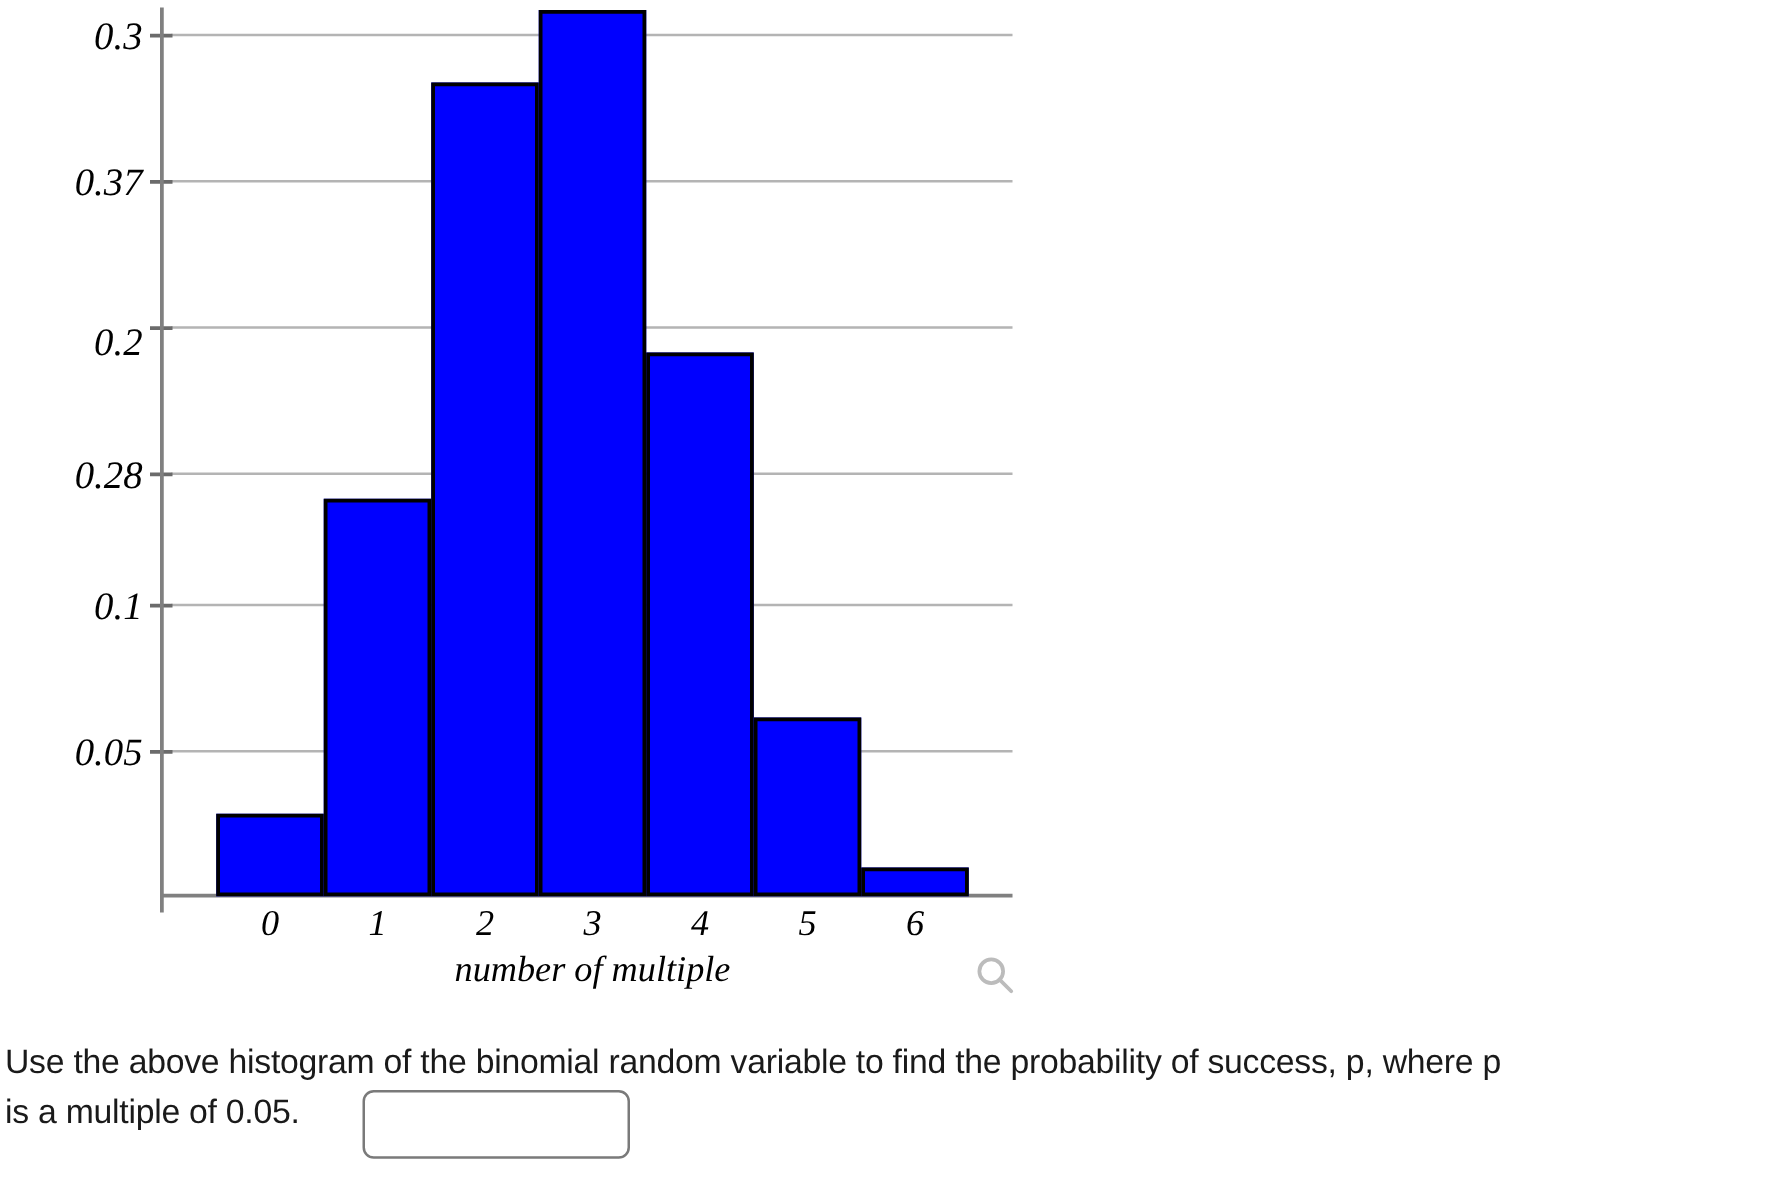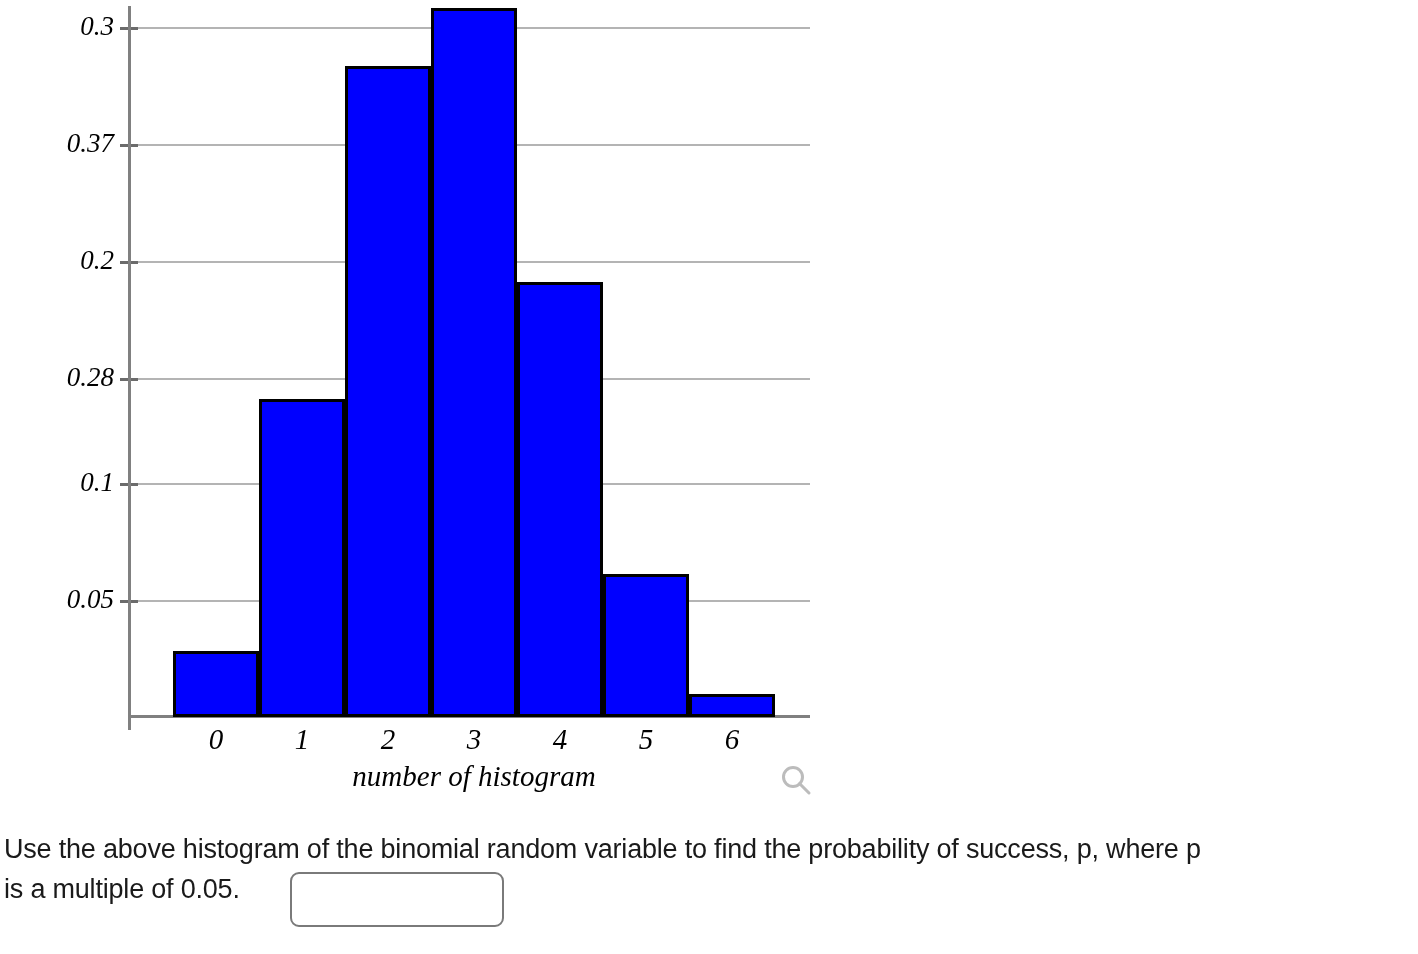--- a/index.html
+++ b/index.html
@@ -56,21 +56,21 @@
     width: 18px;
     height: 3px;
     background: #6b6b6b;
   }
   .ytick-label {
     position: absolute;
     right: 0;
     text-align: left;
     font-family: "Liberation Serif", serif;
     font-style: italic;
-    font-size: 27px;
+    font-size: 31px;
     color: #000000;
     white-space: nowrap;
     line-height: 1;
   }
   .ytick-wrap {
     position: absolute;
     left: 0px;
     width: 114px;
     height: 30px;
   }
@@ -166,21 +166,21 @@
   <div class="tickmark" style="top:378px;"></div>
   <div class="tickmark" style="top:483px;"></div>
   <div class="tickmark" style="top:600px;"></div>
 
   <div class="ytick-wrap" style="top:13px;">
     <span class="ytick-label">0.3</span>
   </div>
   <div class="ytick-wrap" style="top:130px;">
     <span class="ytick-label">0.37</span>
   </div>
-  <div class="ytick-wrap" style="top:247px;">
+  <div class="ytick-wrap" style="top:258px;">
     <span class="ytick-label">0.2</span>
   </div>
   <div class="ytick-wrap" style="top:364px;">
     <span class="ytick-label">0.28</span>
   </div>
   <div class="ytick-wrap" style="top:469px;">
     <span class="ytick-label">0.1</span>
   </div>
   <div class="ytick-wrap" style="top:586px;">
     <span class="ytick-label">0.05</span>
@@ -198,21 +198,21 @@
   <div class="bar" style="left: 689px; width: 86px; height: 23.4px; top: 693.6px; background: rgb(0, 0, 255); border-color: rgb(0, 0, 0);"></div>
 
   <div class="xtick-label" style="left:173px;">0</div>
   <div class="xtick-label" style="left:259px;">1</div>
   <div class="xtick-label" style="left:345px;">2</div>
   <div class="xtick-label" style="left:431px;">3</div>
   <div class="xtick-label" style="left:517px;">4</div>
   <div class="xtick-label" style="left:603px;">5</div>
   <div class="xtick-label" style="left:689px;">6</div>
 
-  <div id="x-axis-title">number of histogram</div>
+  <div id="x-axis-title">number of multiple</div>
 
   <div id="magnifier-icon">
     <svg width="38" height="38" viewBox="0 0 38 38" aria-hidden="true">
       <circle cx="15" cy="15" r="9.5" fill="none" stroke="#bcbcbc" stroke-width="3"></circle>
       <line x1="21.5" y1="21.5" x2="31" y2="31" stroke="#bcbcbc" stroke-width="3" stroke-linecap="round"></line>
     </svg>
   </div>
 </div>
 
 <div id="question-block">

